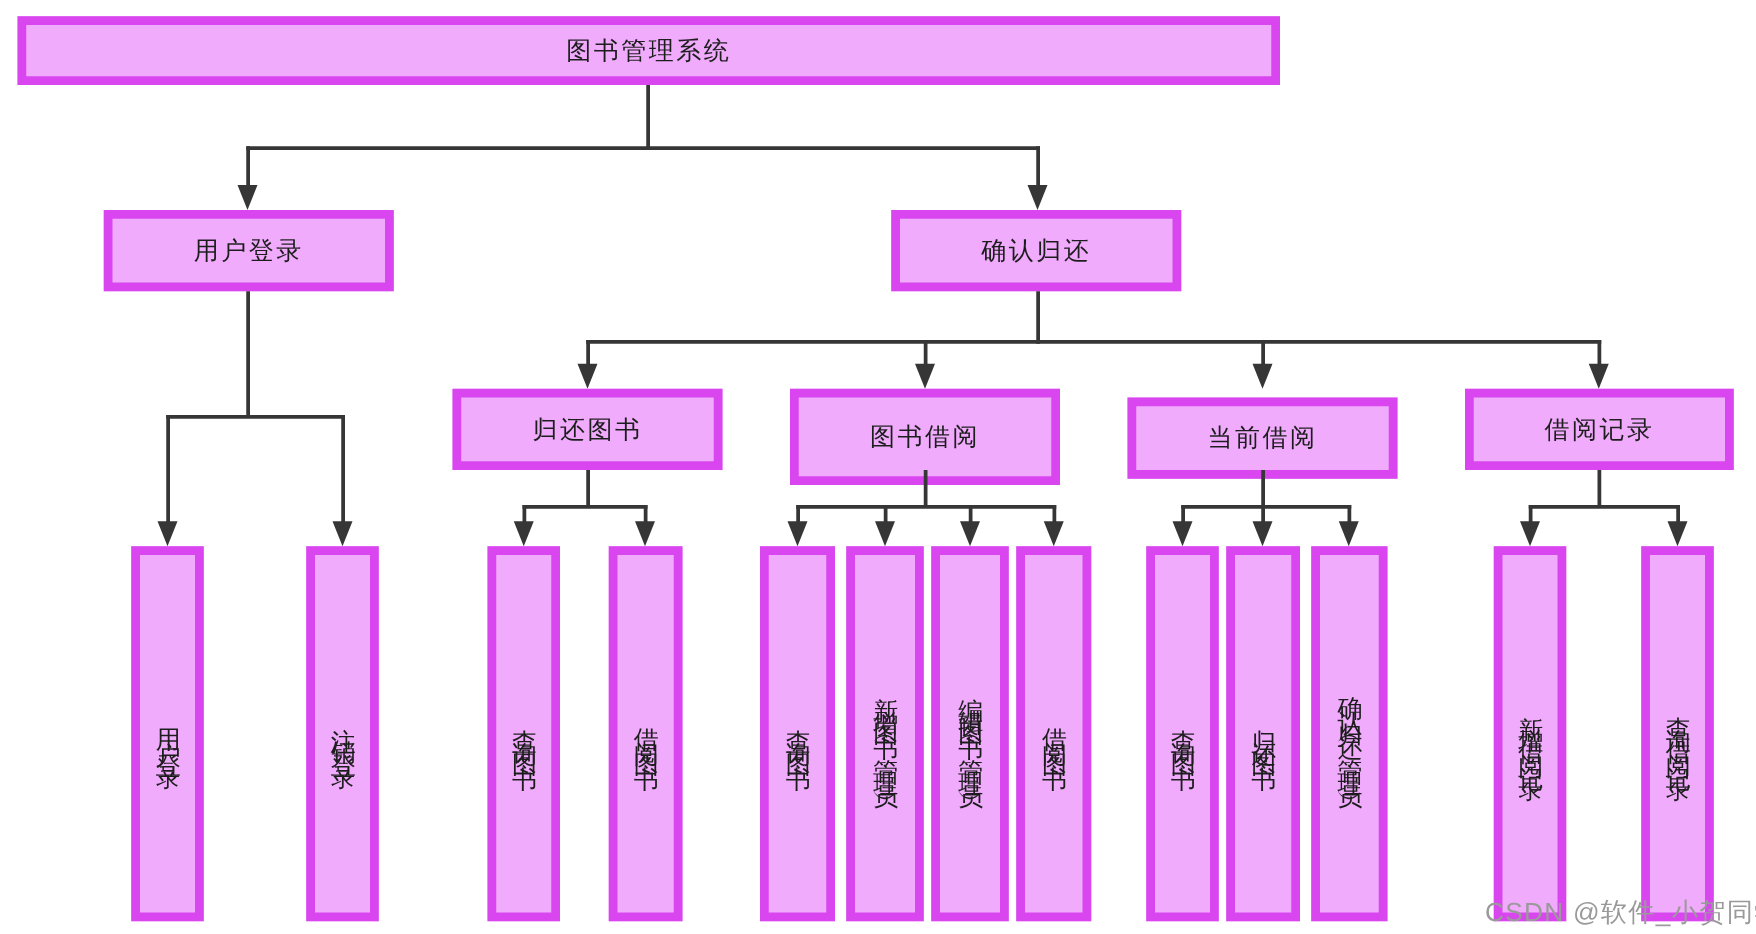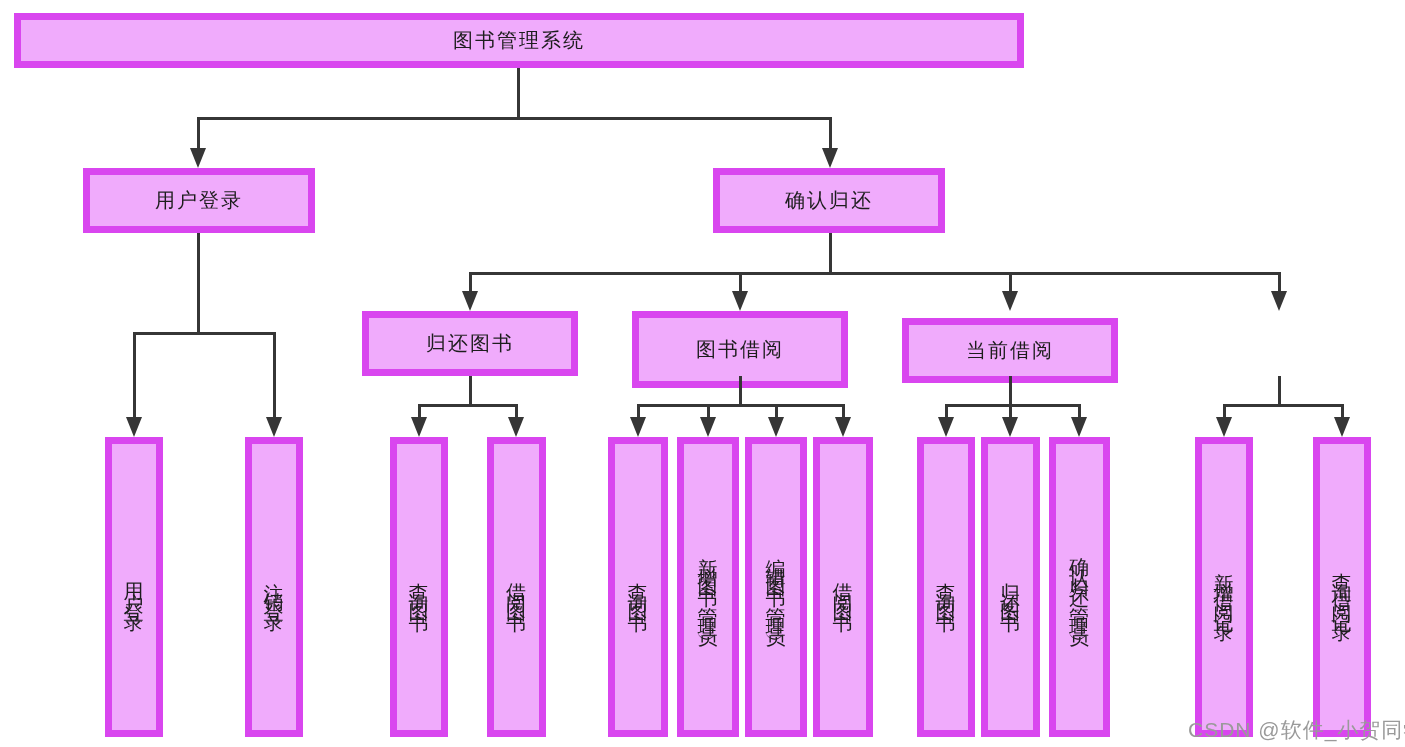--- a/index.html
+++ b/index.html
@@ -83,20 +83,21 @@
   <div class="ln" style="left:739px; top:272px; width:3px; height:21px;"></div>
   <div class="ah" style="left:732px; top:291px;"></div>
   <div class="ln" style="left:1009px; top:272px; width:3px; height:21px;"></div>
   <div class="ah" style="left:1002px; top:291px;"></div>
   <div class="ln" style="left:1278px; top:272px; width:3px; height:21px;"></div>
   <div class="ah" style="left:1271px; top:291px;"></div>
 
   <div class="box" style="left:362px; top:311px; width:216px; height:65px;">归还图书</div>
   <div class="box" style="left:632px; top:311px; width:216px; height:77px;">图书借阅</div>
   <div class="box" style="left:902px; top:318px; width:216px; height:65px;">当前借阅</div>
+  <div class="box" style="left:1172px; top:311px; width:215px; height:65px;">借阅记录</div>
 
   <div class="ln" style="left:469px; top:376px; width:3px; height:30px;"></div>
   <div class="ln" style="left:418px; top:404px; width:100px; height:3px;"></div>
   <div class="ln" style="left:418px; top:404px; width:3px; height:15px;"></div>
   <div class="ah" style="left:411px; top:417px;"></div>
   <div class="ln" style="left:515px; top:404px; width:3px; height:15px;"></div>
   <div class="ah" style="left:508px; top:417px;"></div>
 
   <div class="ln" style="left:739px; top:376px; width:3px; height:30px;"></div>
   <div class="ln" style="left:637px; top:404px; width:208px; height:3px;"></div>

